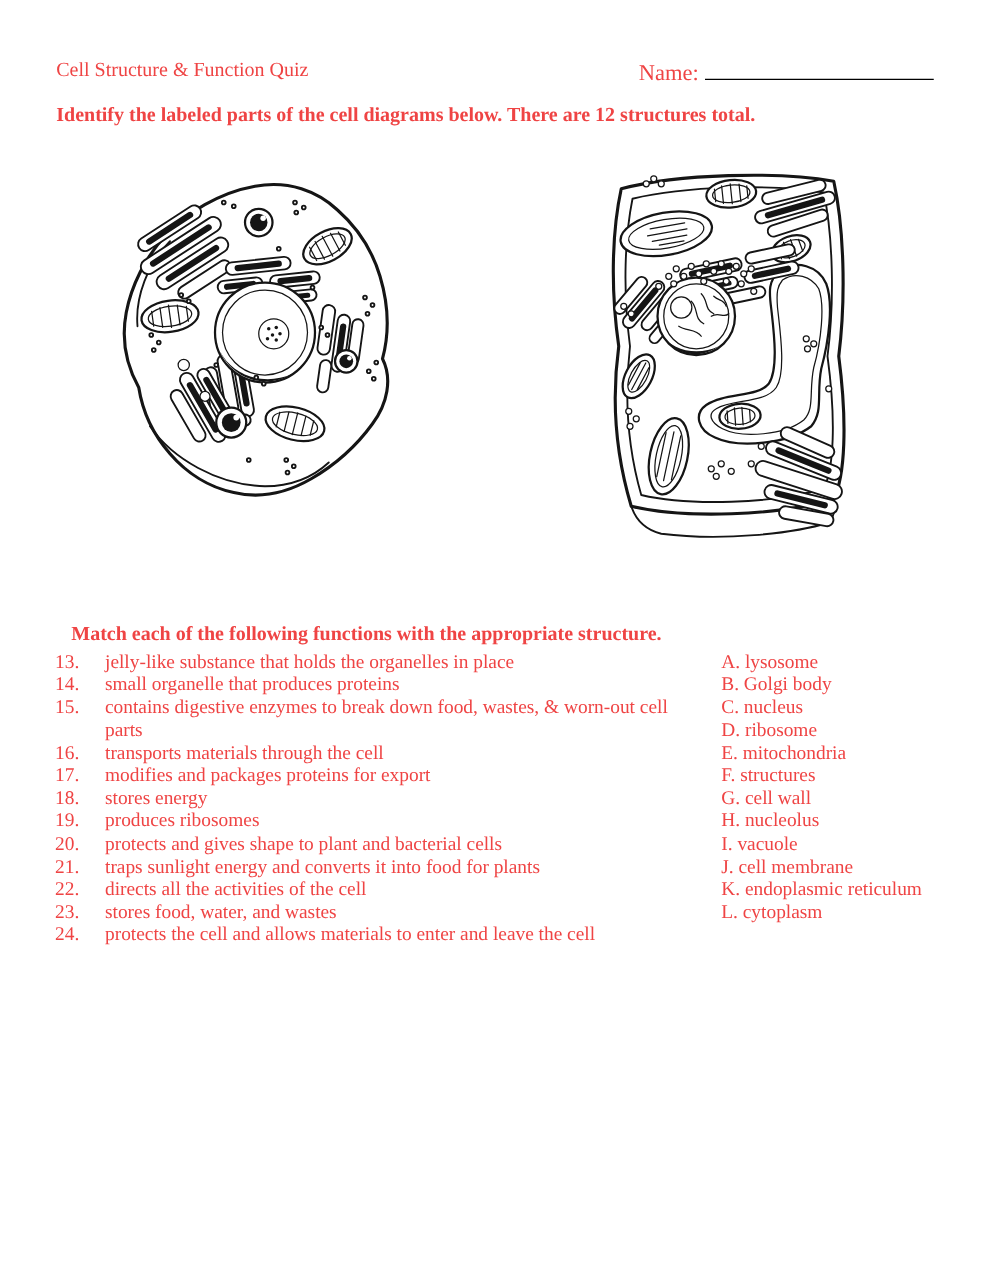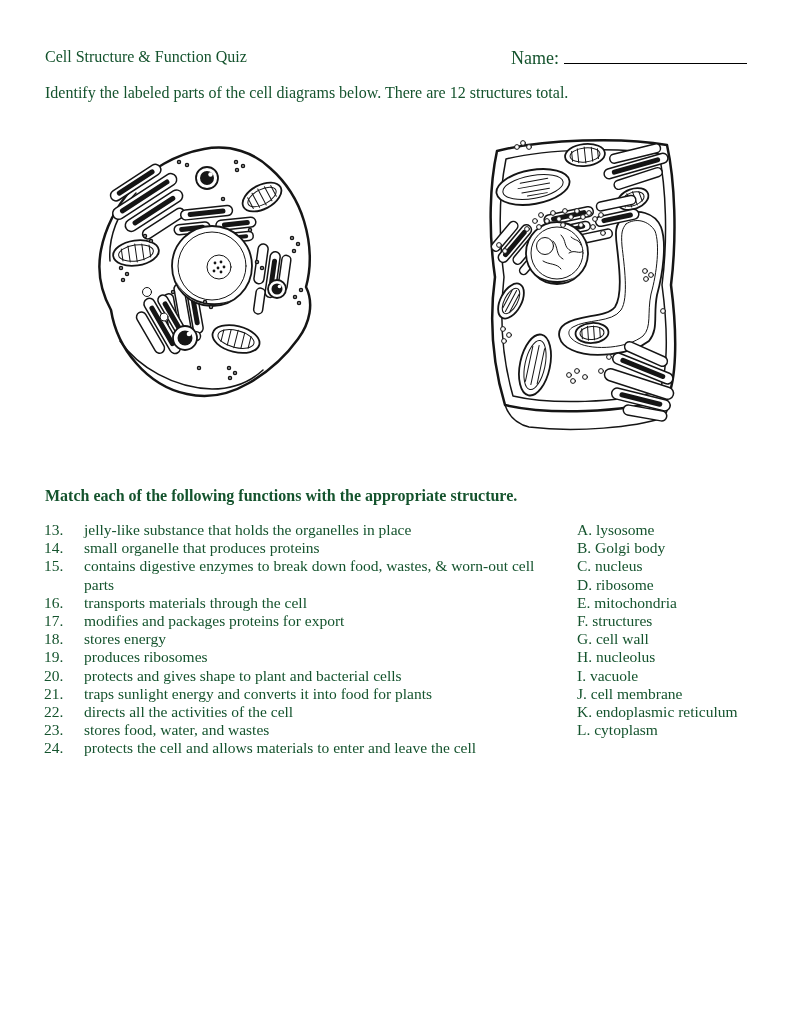--- a/index.html
+++ b/index.html
@@ -1,24 +1,24 @@
 <!DOCTYPE html>
 <html><head>
 <meta charset="utf-8">
 <style>
   html,body{margin:0;padding:0;background:#ffffff;}
   .page{
     position:relative;width:791px;height:1024px;background:#ffffff;
-    font-family:"Liberation Serif", serif;color:#14532d;overflow:hidden;
+    font-family:"Liberation Serif", serif;color:#ef4444;overflow:hidden;
   }
   .doc-title{position:absolute;left:45px;top:48px;font-size:16px;}
   .name-group{position:absolute;left:511px;top:48px;font-size:18px;white-space:nowrap;}
   .name-line{display:inline-block;width:183px;height:14px;border-bottom:1.5px solid #000;margin-left:5px;}
-  .instruction{position:absolute;left:45px;top:84px;margin:0;font-size:16px;font-weight:normal;white-space:nowrap;}
-  .match-heading{position:absolute;left:45px;top:487px;margin:0;font-size:16px;font-weight:bold;white-space:nowrap;}
+  .instruction{position:absolute;left:45px;top:84px;margin:0;font-size:16px;font-weight:bold;white-space:nowrap;}
+  .match-heading{position:absolute;left:45px;top:487px;margin:12px;font-size:16px;font-weight:bold;white-space:nowrap;}
   .match-list{position:absolute;left:44px;top:521px;width:716px;font-size:15.5px;line-height:18.2px;}
   .match-row{display:grid;grid-template-columns:40px 493px 1fr;}
   .q-num{white-space:nowrap;}
   .q-text{white-space:nowrap;}
   .q-option{white-space:nowrap;}
   svg.diagram{position:absolute;}
   #animal-svg{left:86px;top:141px;}
   #plant-svg{left:473px;top:125px;}
   .diagram path,.diagram rect,.diagram circle,.diagram ellipse{
     stroke:#151515;fill:#ffffff;stroke-width:1.5;stroke-linecap:round;stroke-linejoin:round;

